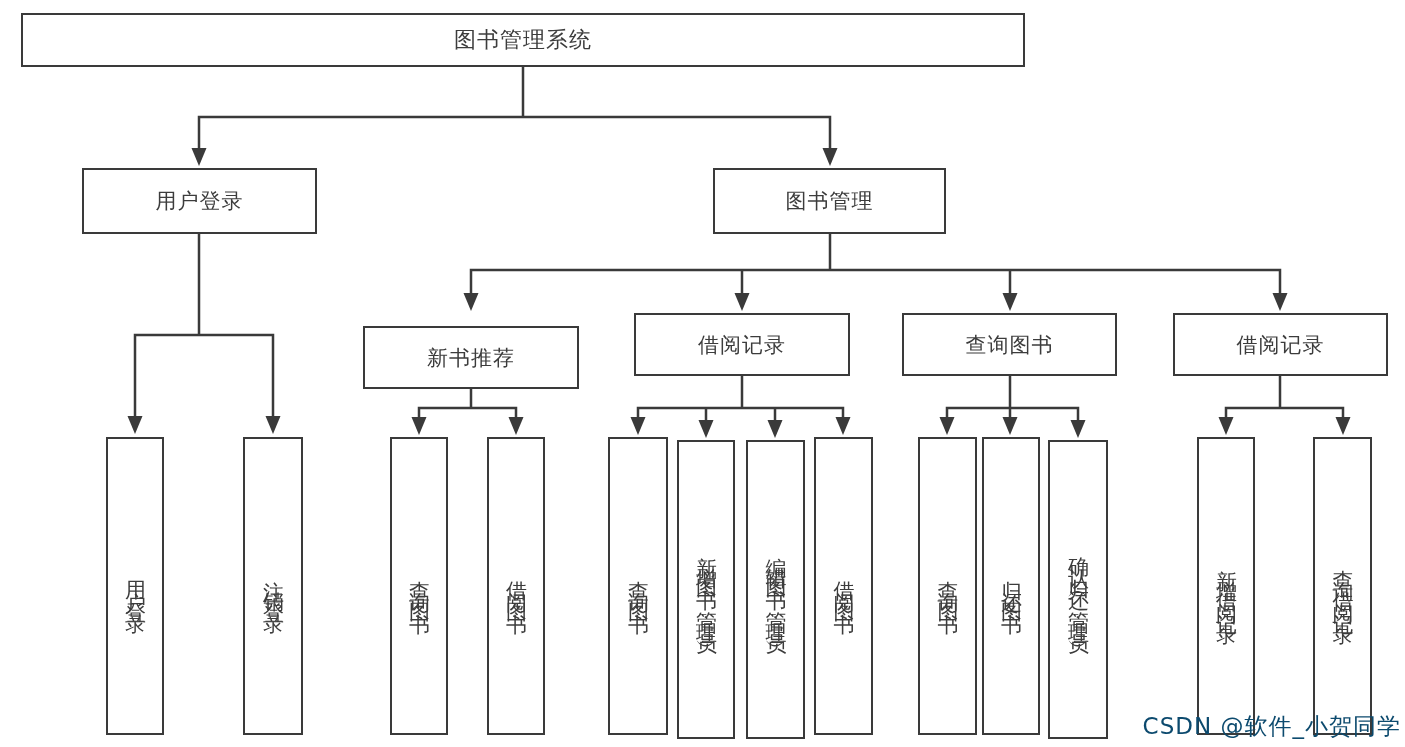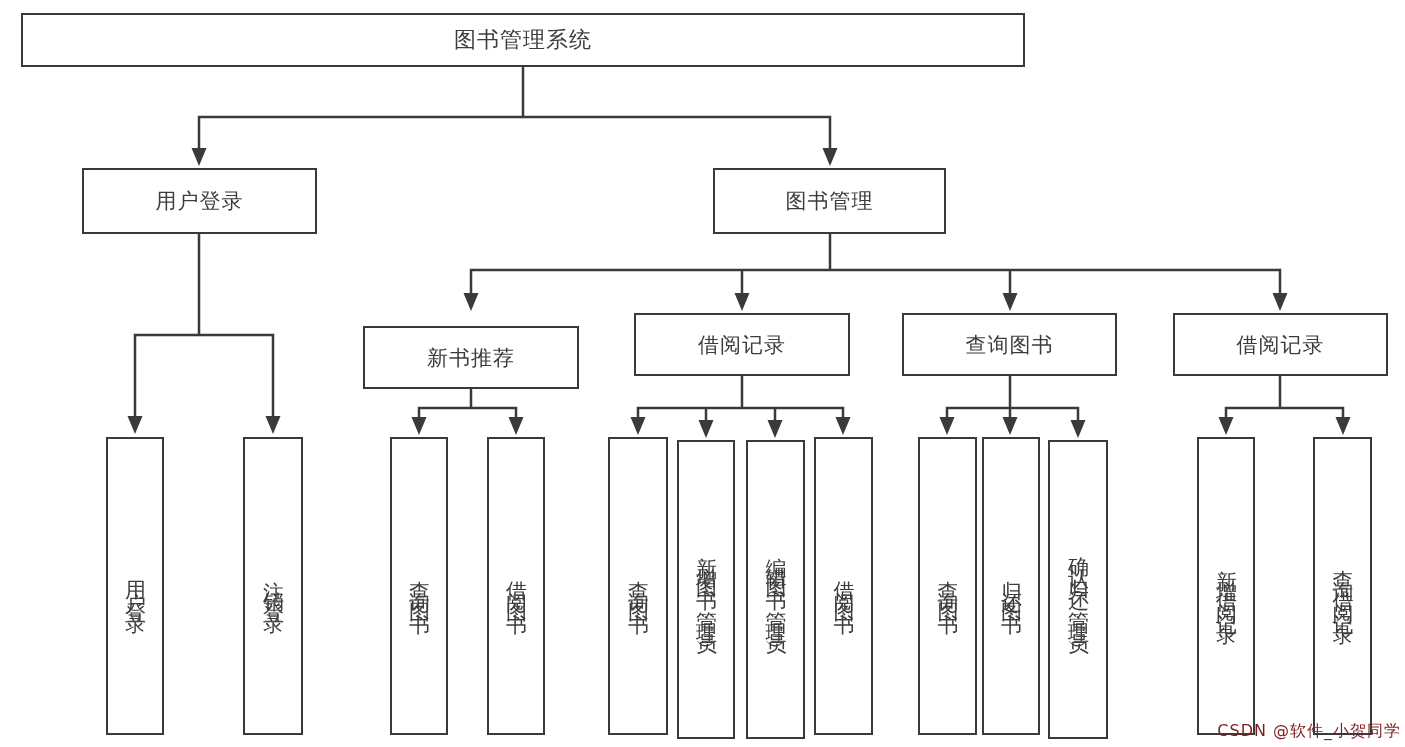--- a/index.html
+++ b/index.html
@@ -47,23 +47,23 @@
     text-orientation: mixed;
     font-size: 21px;
     letter-spacing: 11px;
     line-height: 1;
     white-space: nowrap;
   }
   .watermark {
     position: absolute;
     right: 4px;
     bottom: 5px;
-    font-size: 16px;
+    font-size: 23px;
     letter-spacing: 1px;
-    color: #7f1d1d;
+    color: #0c4a6e;
     white-space: nowrap;
   }
 </style>
 </head>
 <body>
 
 <div class="canvas">
 
   <svg class="wires" viewBox="0 0 1405 747" xmlns="http://www.w3.org/2000/svg">
     <g stroke="#3a3a3a" stroke-width="2.5" fill="none">

